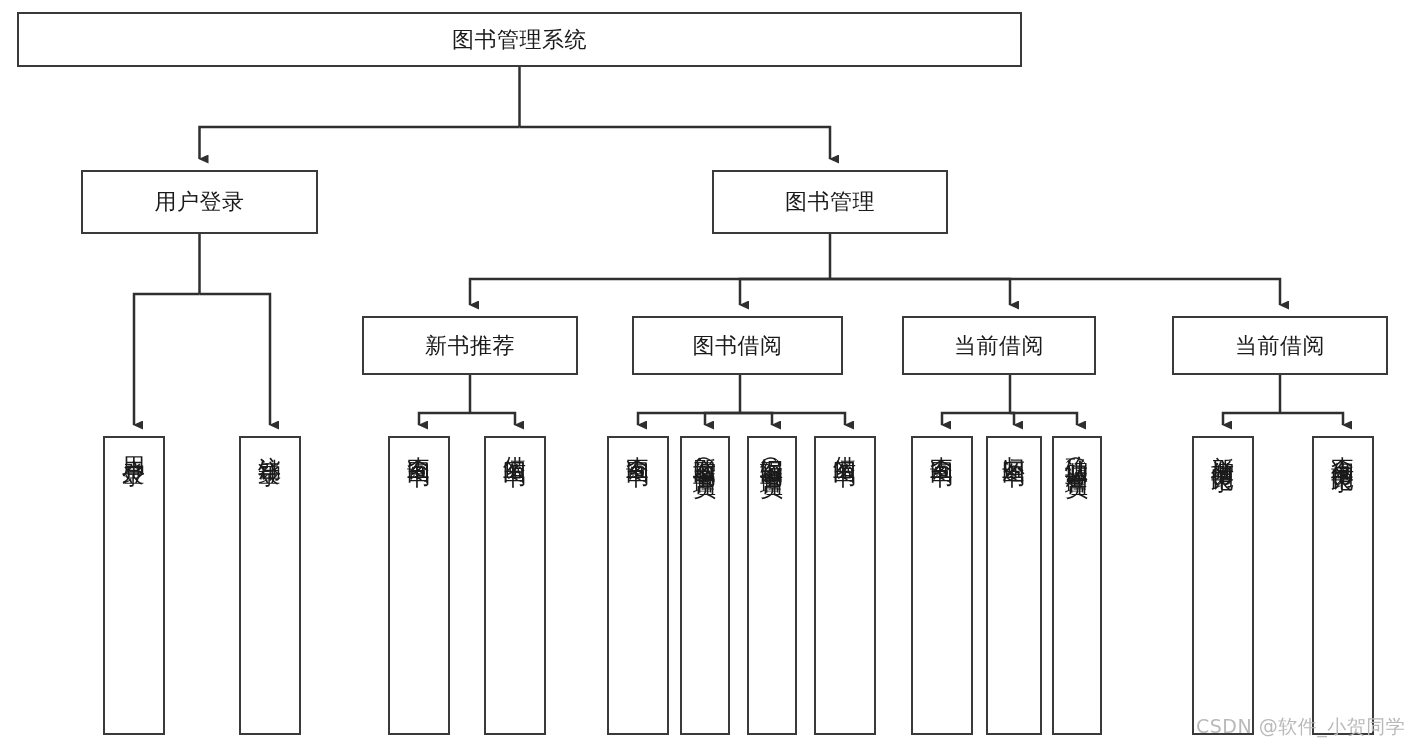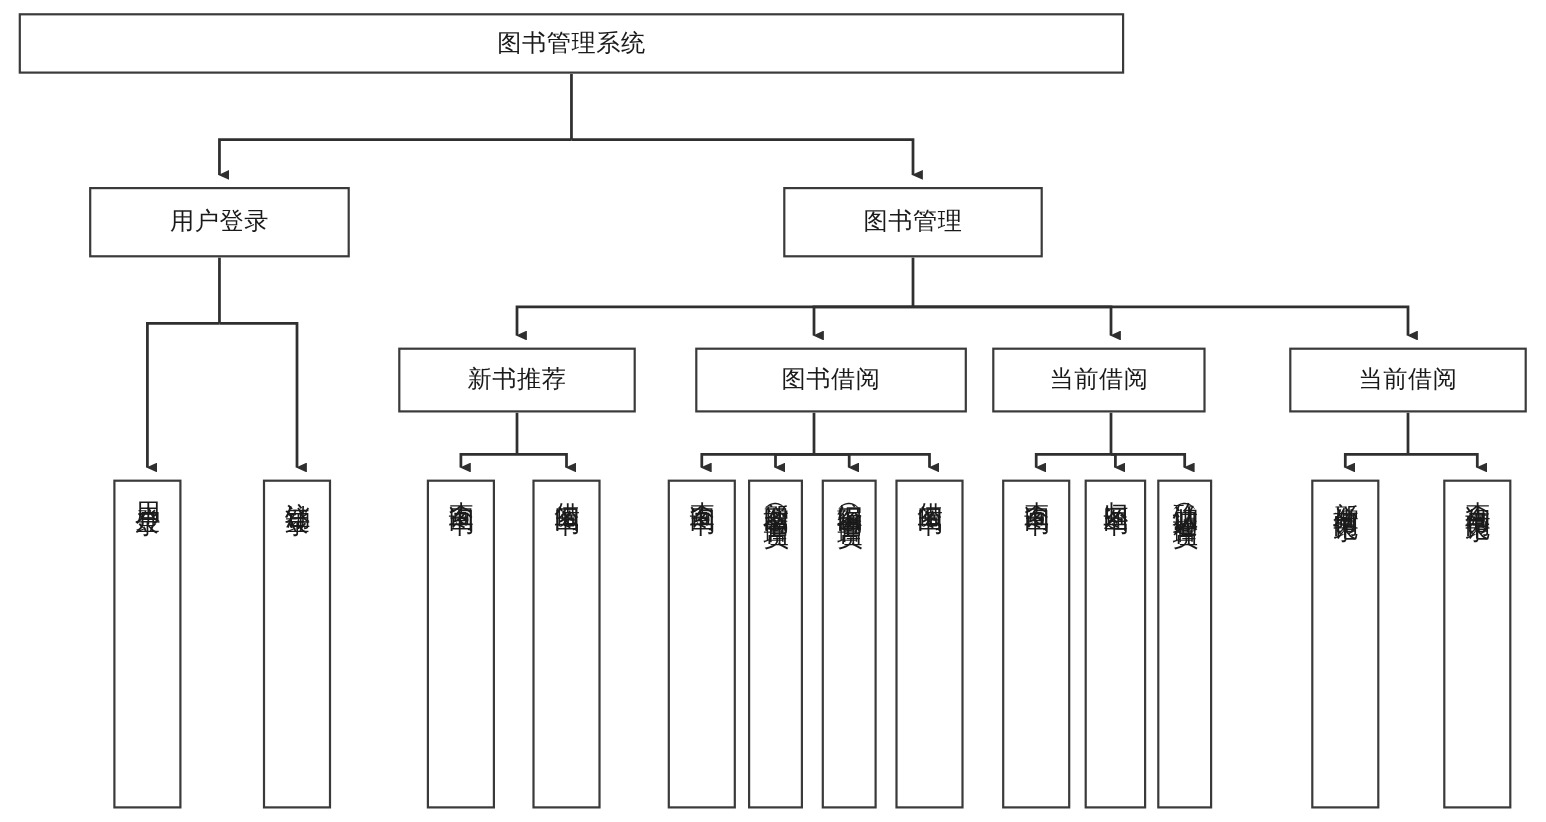--- a/index.html
+++ b/index.html
@@ -112,21 +112,21 @@
       </div>
       <div class="node horizontal" style="left: 81px; top: 170px; width: 237px; height: 64px; border-color: rgb(58, 58, 58); background: rgb(255, 255, 255);">
         <span class="node-label" style="color: rgb(26, 26, 26);">用户登录</span>
       </div>
       <div class="node horizontal" style="left: 712px; top: 170px; width: 236px; height: 64px; border-color: rgb(58, 58, 58); background: rgb(255, 255, 255);">
         <span class="node-label" style="color: rgb(26, 26, 26);">图书管理</span>
       </div>
       <div class="node horizontal" style="left: 362px; top: 316px; width: 216px; height: 59px; border-color: rgb(58, 58, 58); background: rgb(255, 255, 255);">
         <span class="node-label" style="color: rgb(26, 26, 26);">新书推荐</span>
       </div>
-      <div class="node horizontal" style="left: 632px; top: 316px; width: 247px; height: 59px; border-color: rgb(58, 58, 58); background: rgb(255, 255, 255);">
+      <div class="node horizontal" style="left: 632px; top: 316px; width: 211px; height: 59px; border-color: rgb(58, 58, 58); background: rgb(255, 255, 255);">
         <span class="node-label" style="color: rgb(26, 26, 26);">图书借阅</span>
       </div>
       <div class="node horizontal" style="left: 902px; top: 316px; width: 194px; height: 59px; border-color: rgb(58, 58, 58); background: rgb(255, 255, 255);">
         <span class="node-label" style="color: rgb(26, 26, 26);">当前借阅</span>
       </div>
       <div class="node horizontal" style="left: 1172px; top: 316px; width: 216px; height: 59px; border-color: rgb(58, 58, 58); background: rgb(255, 255, 255);">
         <span class="node-label" style="color: rgb(26, 26, 26);">当前借阅</span>
       </div>
       <div class="node vertical" style="left: 103px; top: 436px; width: 62px; height: 299px; border-color: rgb(58, 58, 58); background: rgb(255, 255, 255);">
         <span class="node-label" style="color: rgb(26, 26, 26);">用户登录</span>
@@ -162,13 +162,14 @@
         <span class="node-label" style="color: rgb(26, 26, 26);">确认归还（管理员）</span>
       </div>
       <div class="node vertical" style="left: 1192px; top: 436px; width: 62px; height: 299px; border-color: rgb(58, 58, 58); background: rgb(255, 255, 255);">
         <span class="node-label" style="color: rgb(26, 26, 26);">新增借阅记录</span>
       </div>
       <div class="node vertical" style="left: 1312px; top: 436px; width: 62px; height: 299px; border-color: rgb(58, 58, 58); background: rgb(255, 255, 255);">
         <span class="node-label" style="color: rgb(26, 26, 26);">查询借阅记录</span>
       </div>
     </div>
 
+  <div class="watermark" id="watermark" style="left: 1196px; top: 714px; color: rgb(185, 185, 185);">CSDN @软件_小贺同学</div>
 </div>
 
 </body></html>

